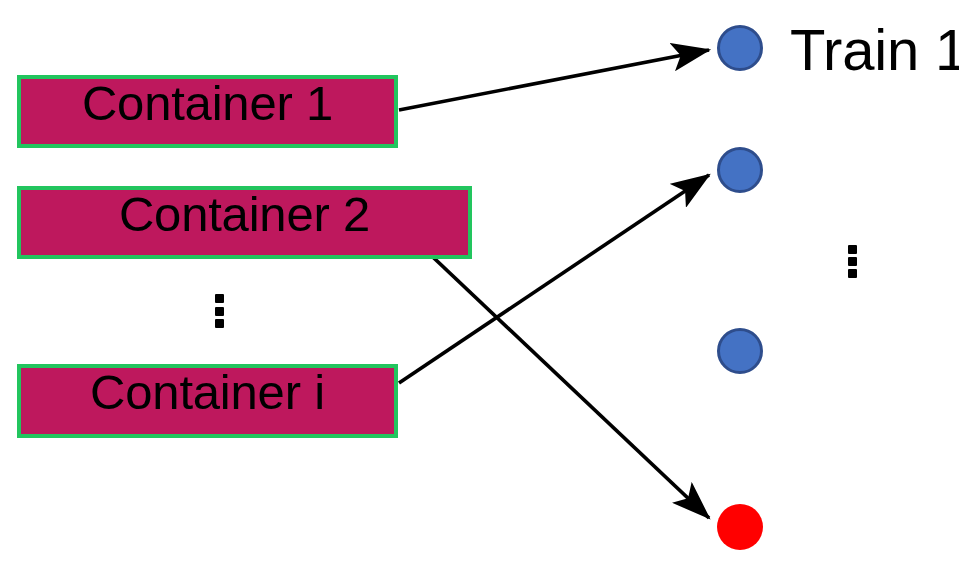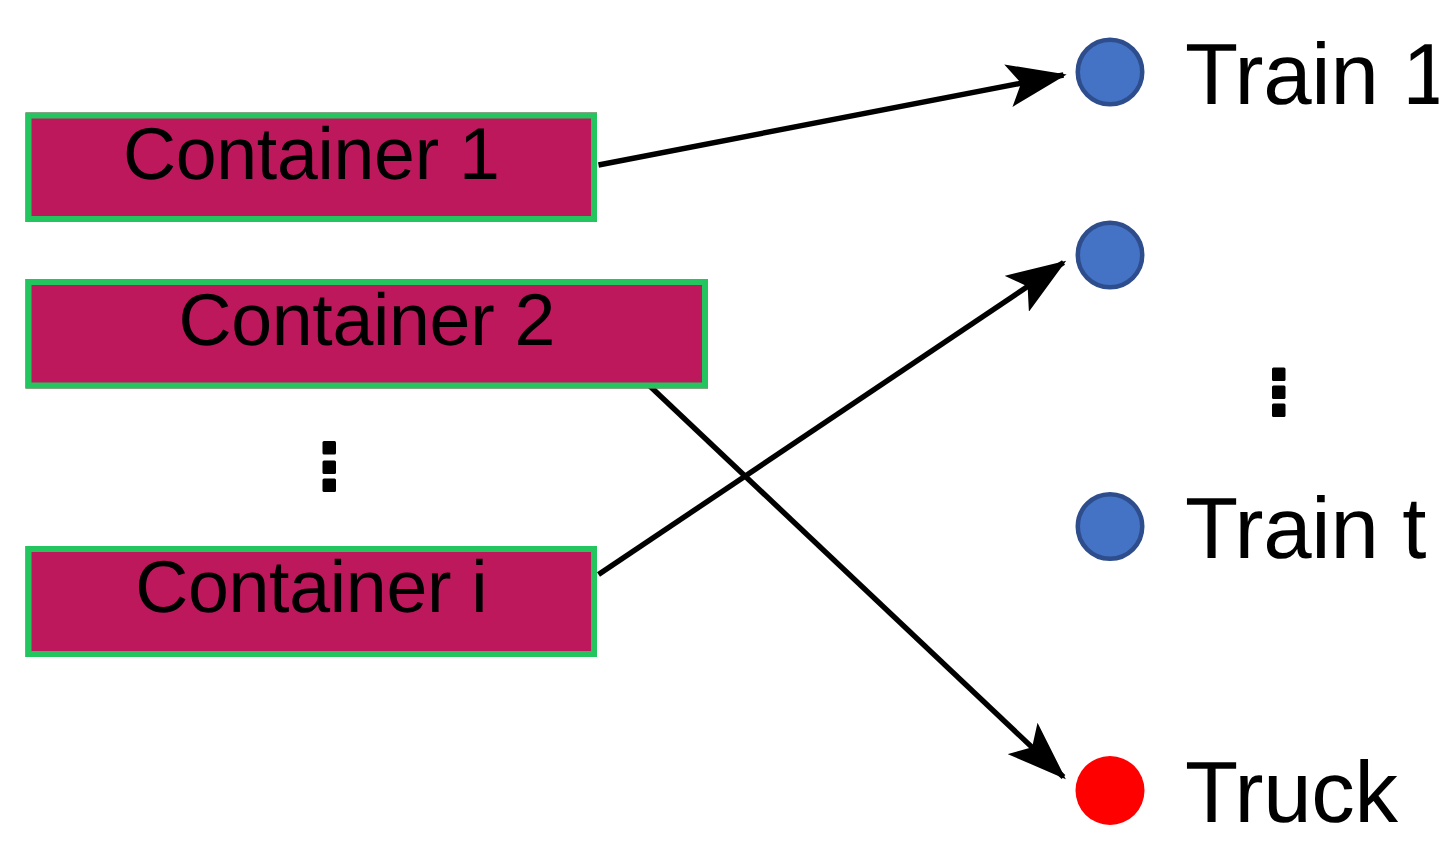--- a/index.html
+++ b/index.html
@@ -123,18 +123,16 @@
 
   <div class="vehicle-dot blue" style="left:717px; top:147px; width:46px; height:46px;"></div>
 
   <div class="vdots" style="left:847px; top:245px; width:10px; height:33px;">
     <span></span>
     <span></span>
     <span></span>
   </div>
 
   <div class="vehicle-dot blue" style="left:717px; top:328px; width:46px; height:46px;"></div>
-  <div class="vehicle-label" style="left:790px; top:324px;">Train t</div>
 
   <div class="vehicle-dot red" style="left:717px; top:504px; width:46px; height:46px;"></div>
-  <div class="vehicle-label" style="left:790px; top:500px;">Truck</div>
 
 </div>
 
 </body></html>

